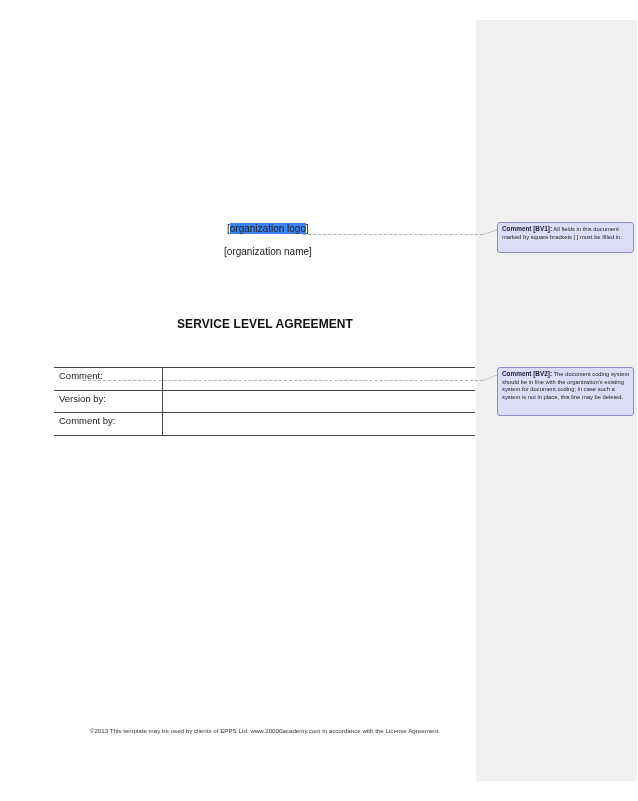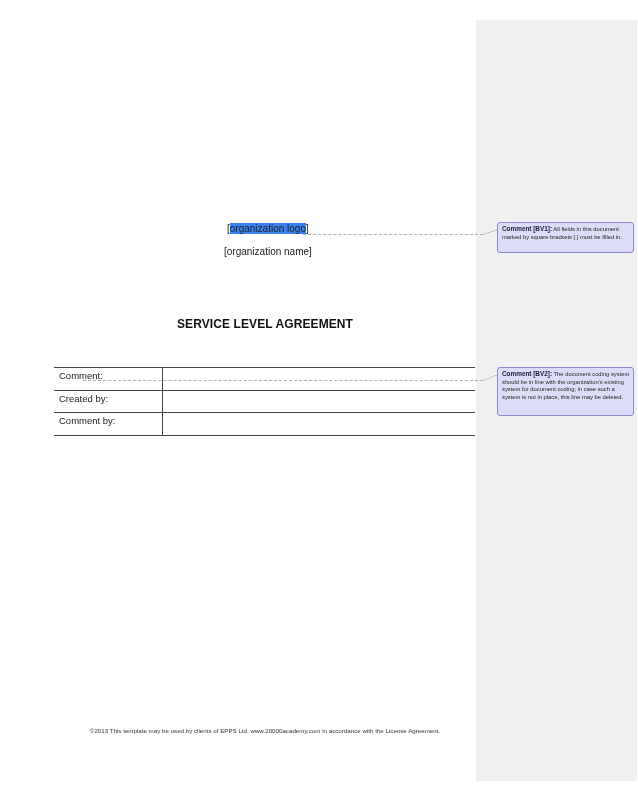--- a/index.html
+++ b/index.html
@@ -140,21 +140,21 @@
 
   <div class="doc-title">SERVICE LEVEL AGREEMENT</div>
 
   <table class="info-table">
     <tbody>
       <tr>
         <td class="label">Comment:</td>
         <td class="value"></td>
       </tr>
       <tr>
-        <td class="label">Created by:</td>
+        <td class="label">Version by:</td>
         <td class="value"></td>
       </tr>
       <tr>
         <td class="label">Comment by:</td>
         <td class="value"></td>
       </tr>
     </tbody>
   </table>
 
   <div class="conn-line" style="left:83px; top:380px; width:400px;"></div>

